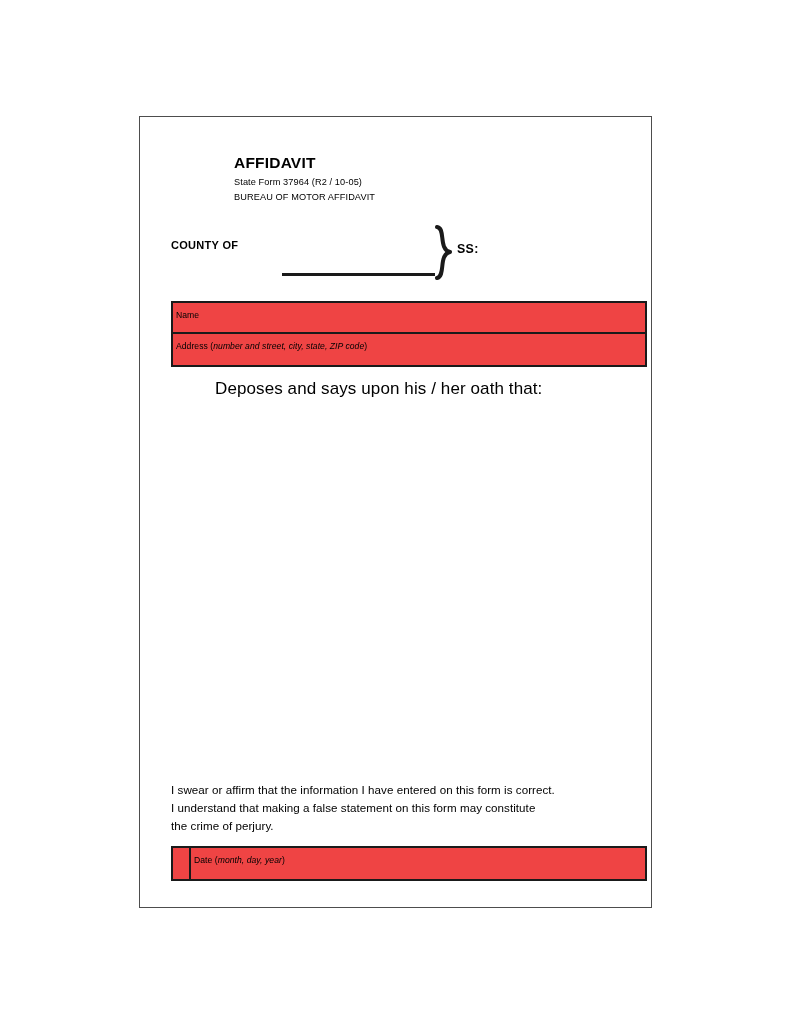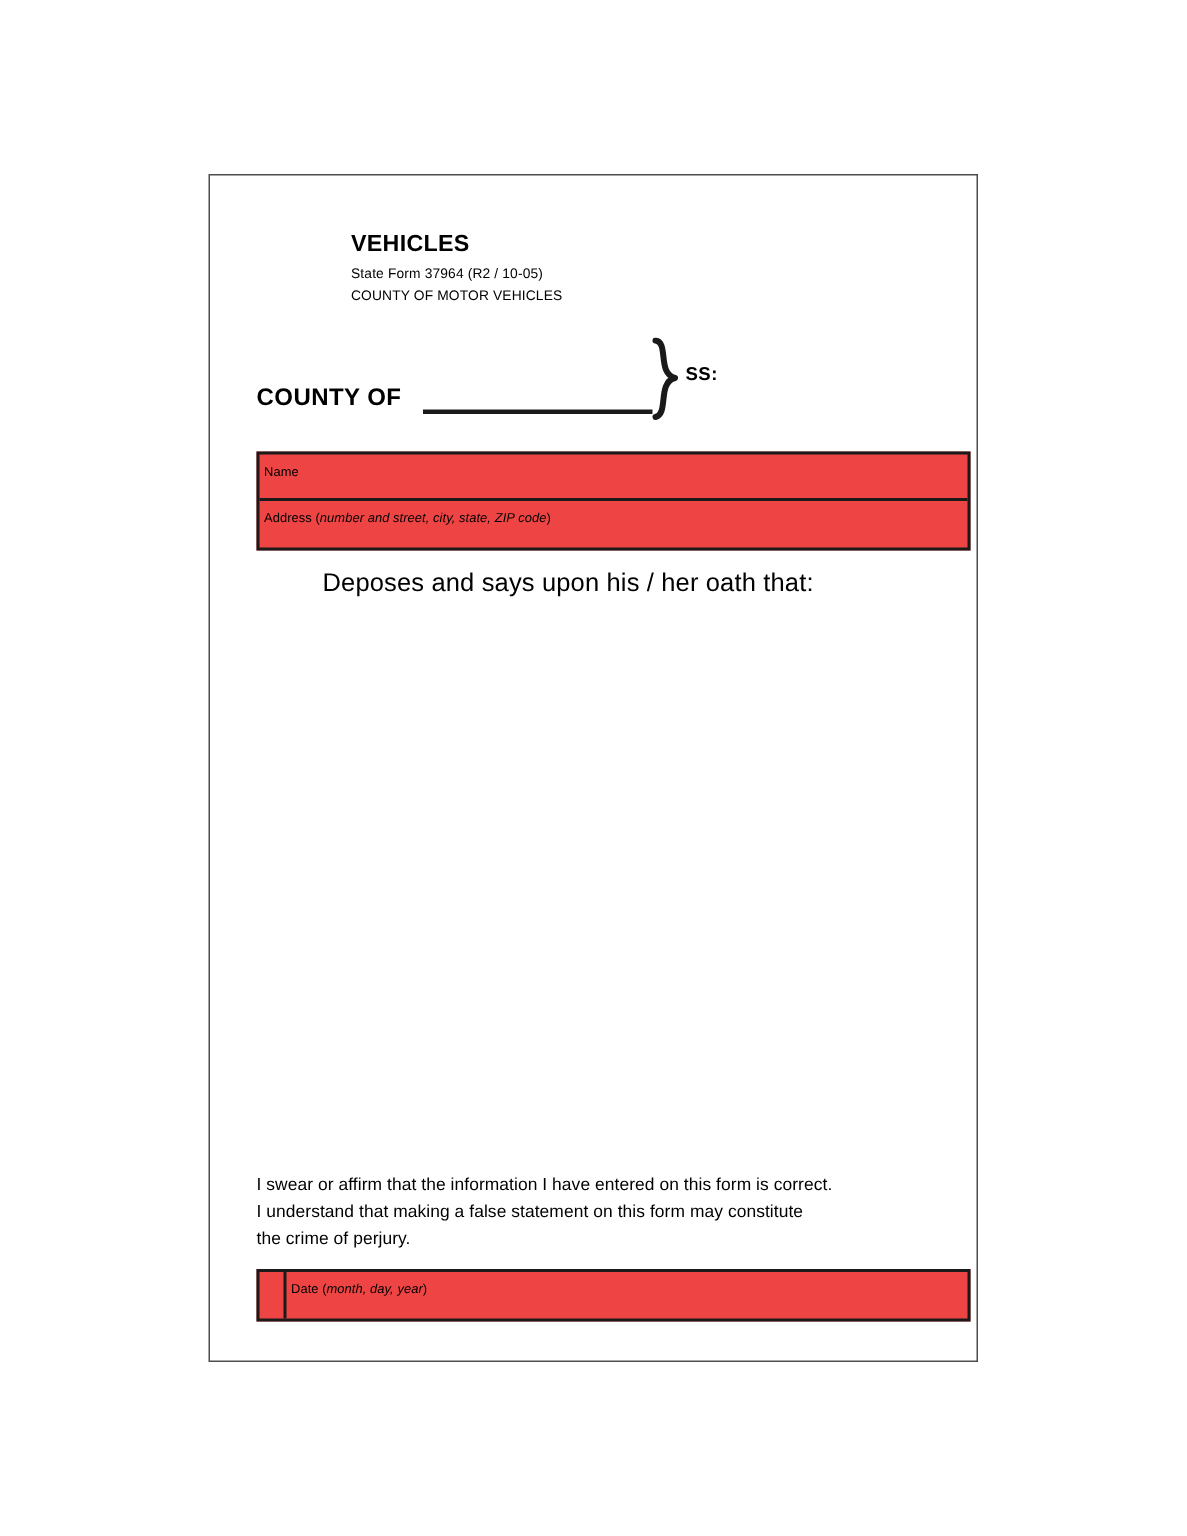--- a/index.html
+++ b/index.html
@@ -53,22 +53,22 @@
   #county-row {
     position: absolute;
     left: 31px;
     top: 110px;
     width: 320px;
     height: 58px;
   }
   #county-label {
     position: absolute;
     left: 0;
-    top: 30px;
-    font-size: 16px;
+    top: 12px;
+    font-size: 11px;
     font-weight: bold;
     letter-spacing: 0.3px;
     white-space: nowrap;
   }
   #county-fill-line {
     position: absolute;
     left: 111px;
     top: 46px;
     width: 153px;
     height: 3px;
@@ -166,23 +166,23 @@
     width: 449px;
     height: 360px;
   }
 </style>
 </head>
 <body>
 
 <div id="page-sheet">
 
   <div id="form-header">
-    <div id="form-title">VEHICLES</div>
+    <div id="form-title">AFFIDAVIT</div>
     <div class="header-sub">State Form 37964 (R2 / 10-05)</div>
-    <div class="header-sub">COUNTY OF MOTOR VEHICLES</div>
+    <div class="header-sub">BUREAU OF MOTOR AFFIDAVIT</div>
   </div>
 
   <div id="county-row">
     <span id="county-label">COUNTY OF</span>
 
     <span id="county-fill-line"></span>
 
     <span id="county-brace">
       <svg width="26" height="56" viewBox="0 0 26 56" aria-hidden="true">
         <path d="M4 2 C13 3, 5 24, 17 27 C5 30, 13 51, 4 53" fill="none" stroke="#1a1a1a" stroke-width="4" stroke-linecap="round" stroke-linejoin="round"></path>

